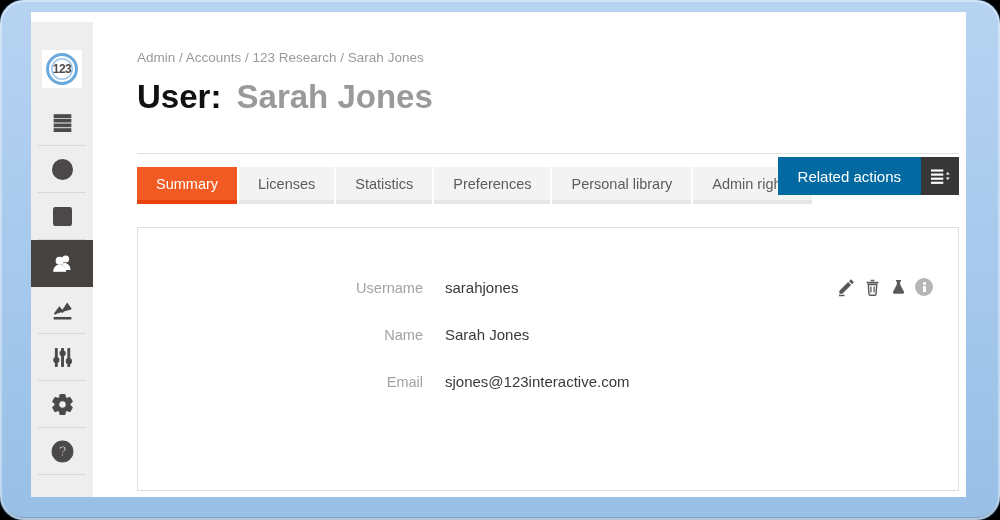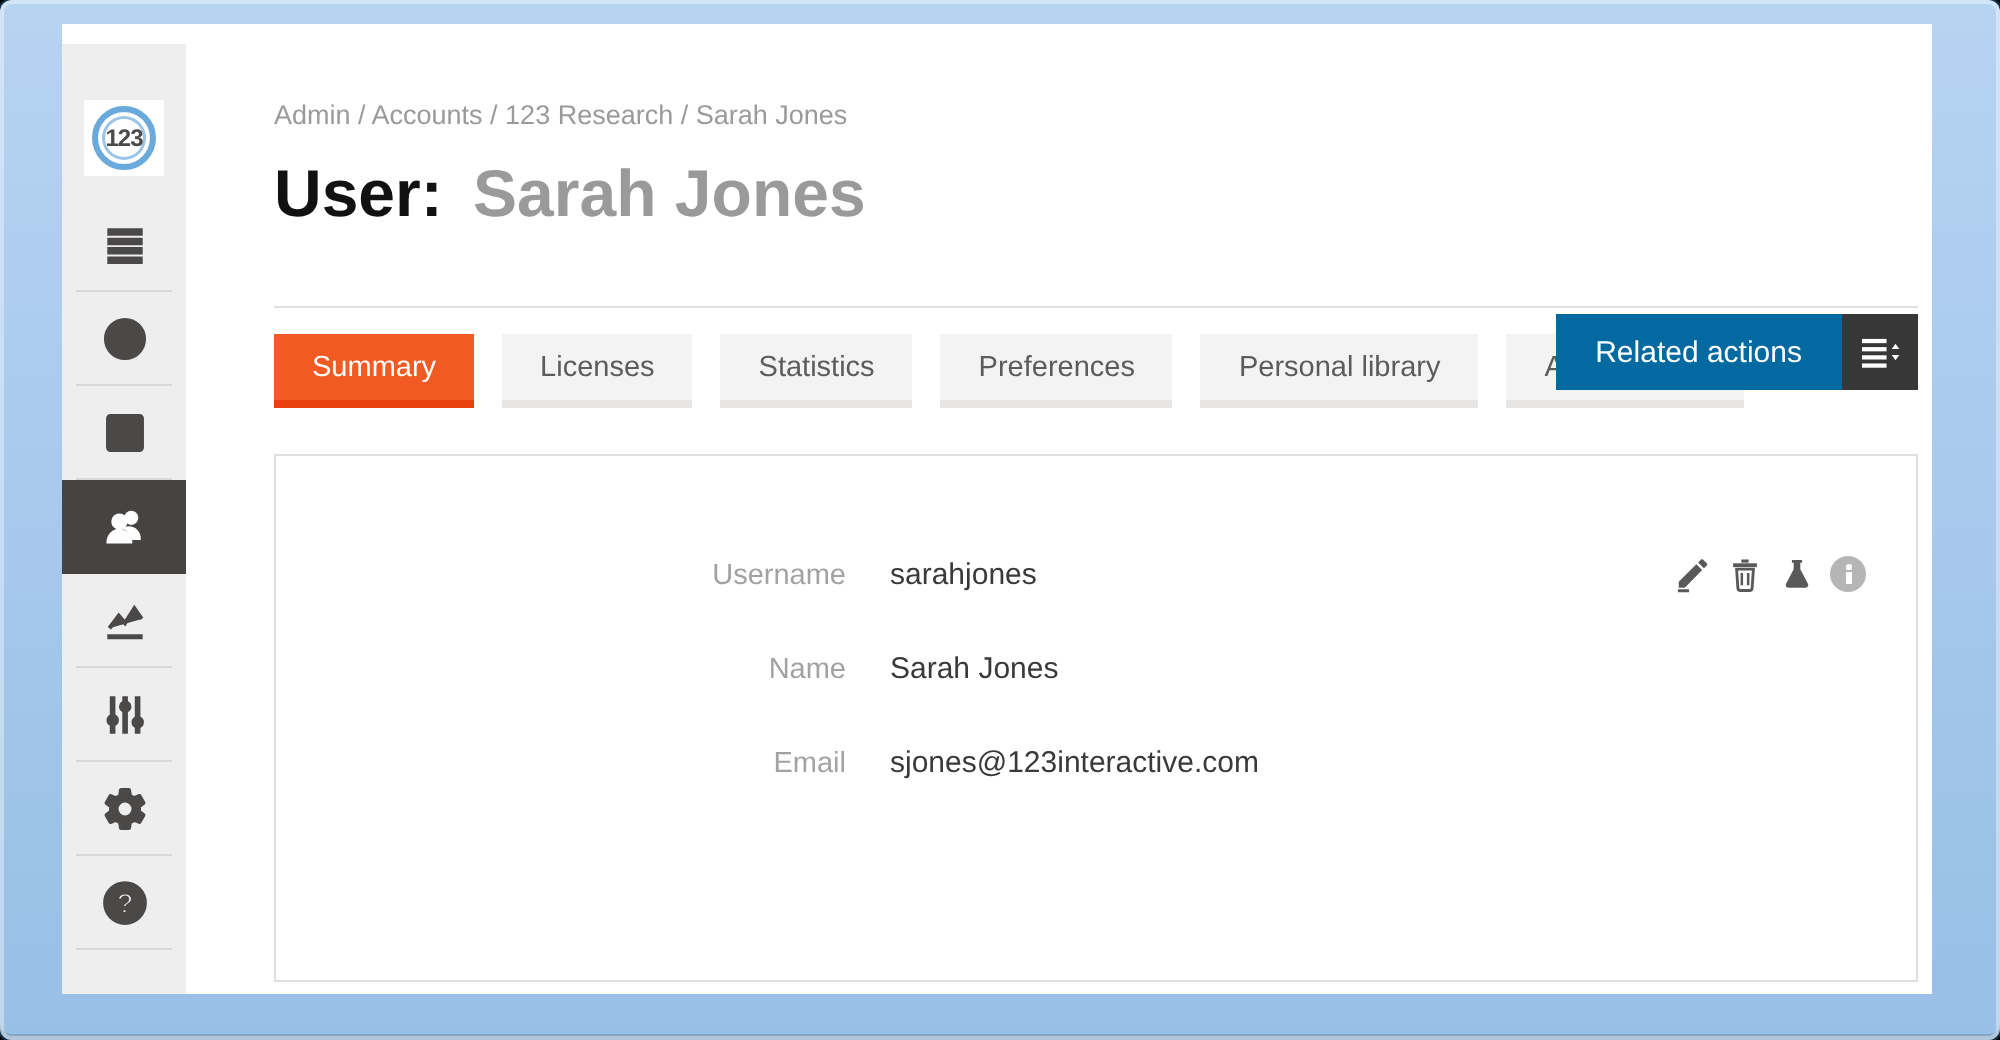--- a/index.html
+++ b/index.html
@@ -1,20 +1,20 @@
 <!DOCTYPE html>
 <html><head>
 <meta charset="utf-8">
 <style>
   * { margin:0; padding:0; box-sizing:border-box; }
   html,body { background:#000; font-family:"Liberation Sans", sans-serif; }
   .stage { position:relative; width:1000px; height:520px; }
 
   
-  .frame { position:absolute; inset:0; border-radius:6px; overflow:hidden;
+  .frame { position:absolute; inset:0; border-radius:24px; overflow:hidden;
            background:linear-gradient(180deg,#b7d3f2 0%,#a5c8ec 55%,#98bfe6 100%);
            box-shadow:inset 0 0 0 2px rgba(255,255,255,.38), inset 0 -3px 0 rgba(110,130,150,.45),
                       0 0 0 1px rgba(30,110,140,.55); }
   .win { position:absolute; left:31px; top:12px; right:34px; bottom:23px; background:#fff; }
 
   
   .sidebar { position:absolute; left:0; top:10px; bottom:0; width:62px; background:#efeeee; }
   .logo { margin:28px auto 11px auto; width:40px; height:38px; background:#fff;
           display:flex; align-items:center; justify-content:center; }
   .logo-circle { width:32px; height:32px; border-radius:50%; border:3px solid #6aa9dc;
@@ -31,21 +31,21 @@
   
   .main { position:absolute; left:62px; top:0; right:0; bottom:0; background:#fff; padding:0 7px 0 44px; }
   .breadcrumb { margin-top:38px; font-size:13.5px; color:#9a9a9a; }
   .page-title { margin-top:13px; font-size:33px; }
   .page-title .t1 { font-weight:bold; color:#111; }
   .page-title .t2 { color:#9a9a9a; margin-left:6px; }
   .topline { margin-top:37px; height:1px; background:#e2e1e1; }
 
   
   .tabrow { position:relative; margin-top:13px; height:41px; }
-  .tabs { display:flex; gap:14px; height:41px; }
+  .tabs { display:flex; gap:2px; height:41px; }
   .tab { height:37px; border-bottom:4px solid #e7e6e5; background:#f4f3f3; color:#5c5c5c;
          font-size:14.5px; padding:0 19px; display:flex; align-items:center; cursor:pointer; white-space:nowrap; }
   .tab.active { background:#f15a22; border-bottom-color:#e8430e; color:#fff; }
   .related { position:absolute; right:0; top:-10px; height:38px; border:none; cursor:pointer;
              background:#0369a1; color:#fff; font-size:15px; font-family:inherit;
              display:flex; align-items:stretch; padding:0; }
   .related .ra-label { display:flex; align-items:center; padding:0 20px; }
   .related .ra-seg { width:38px; background:#373737; display:flex; align-items:center; justify-content:center; }
   .related .ra-seg svg { width:22px; height:18px; fill:#fff; }
 

